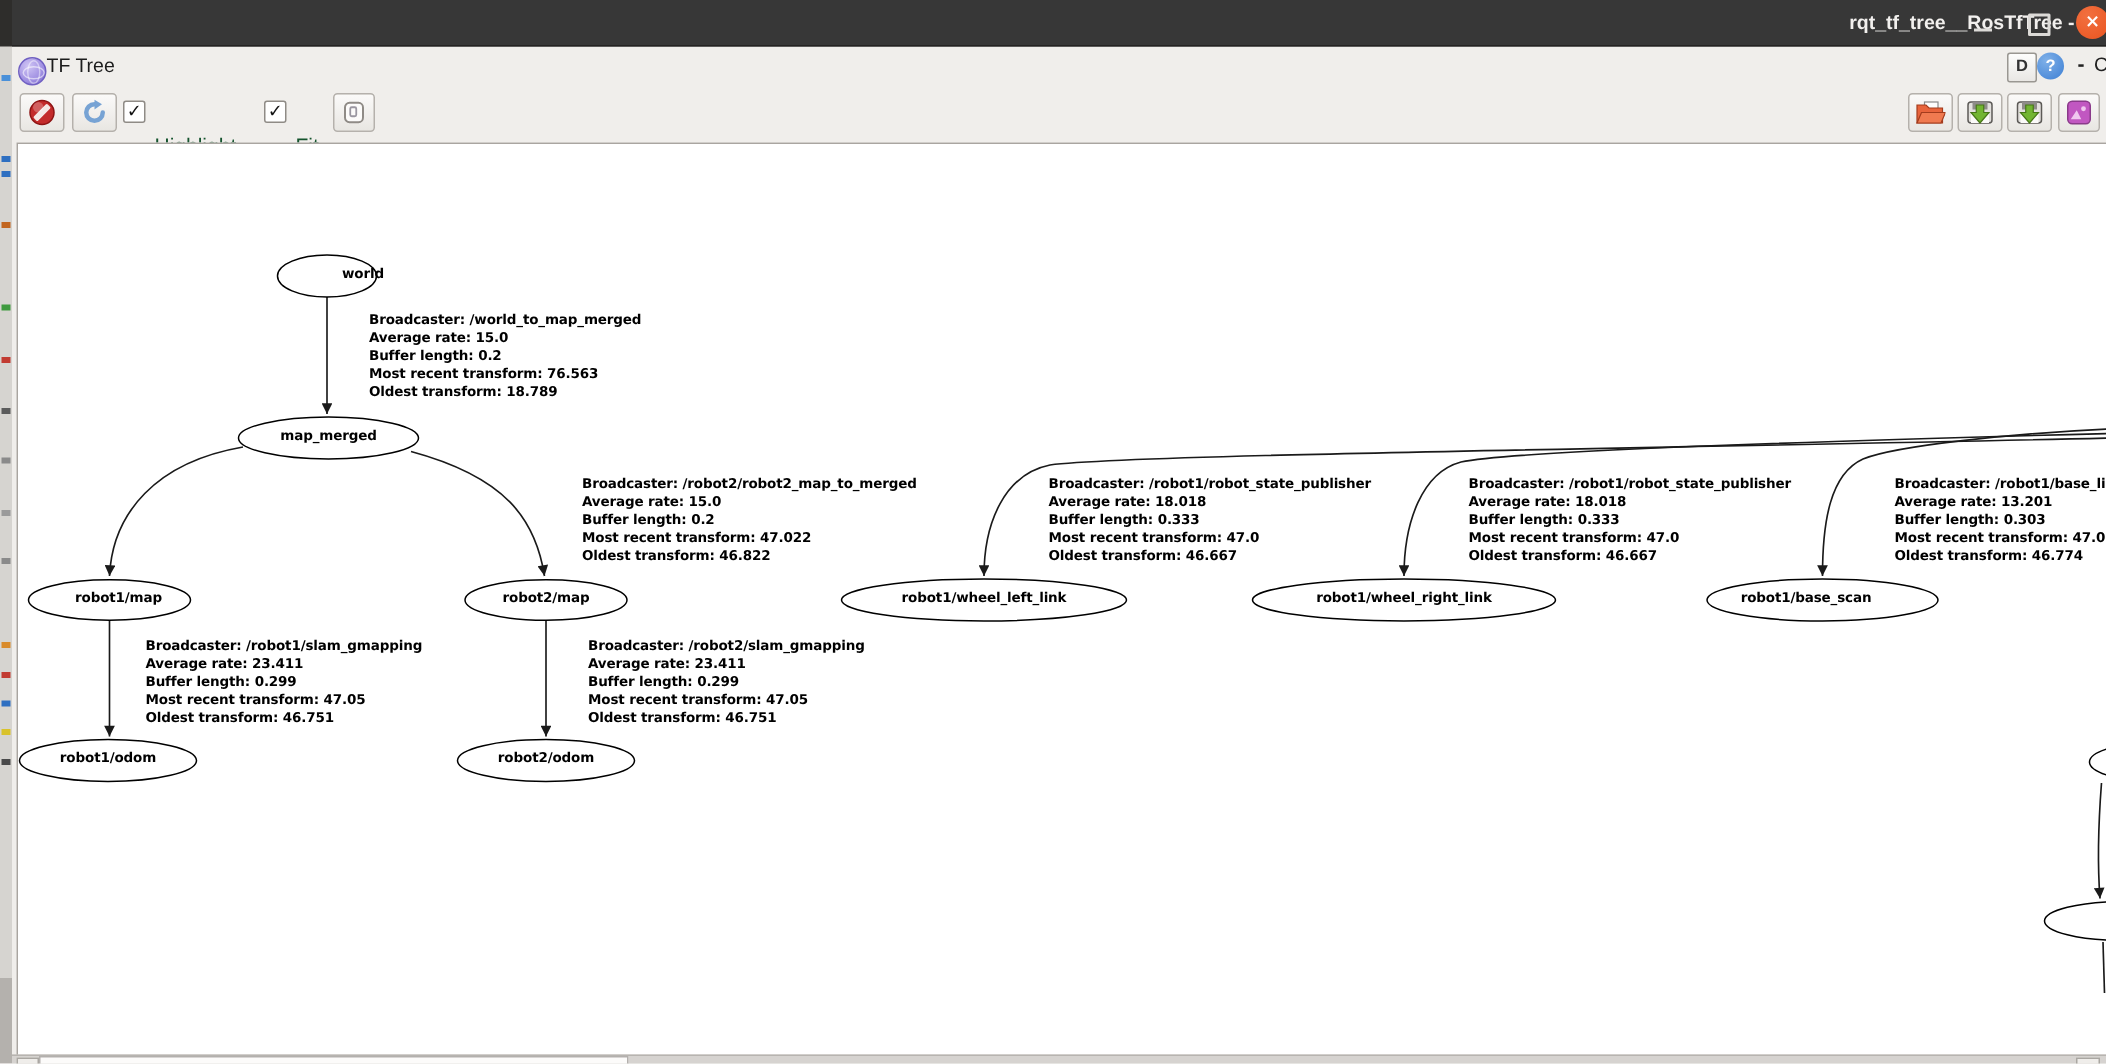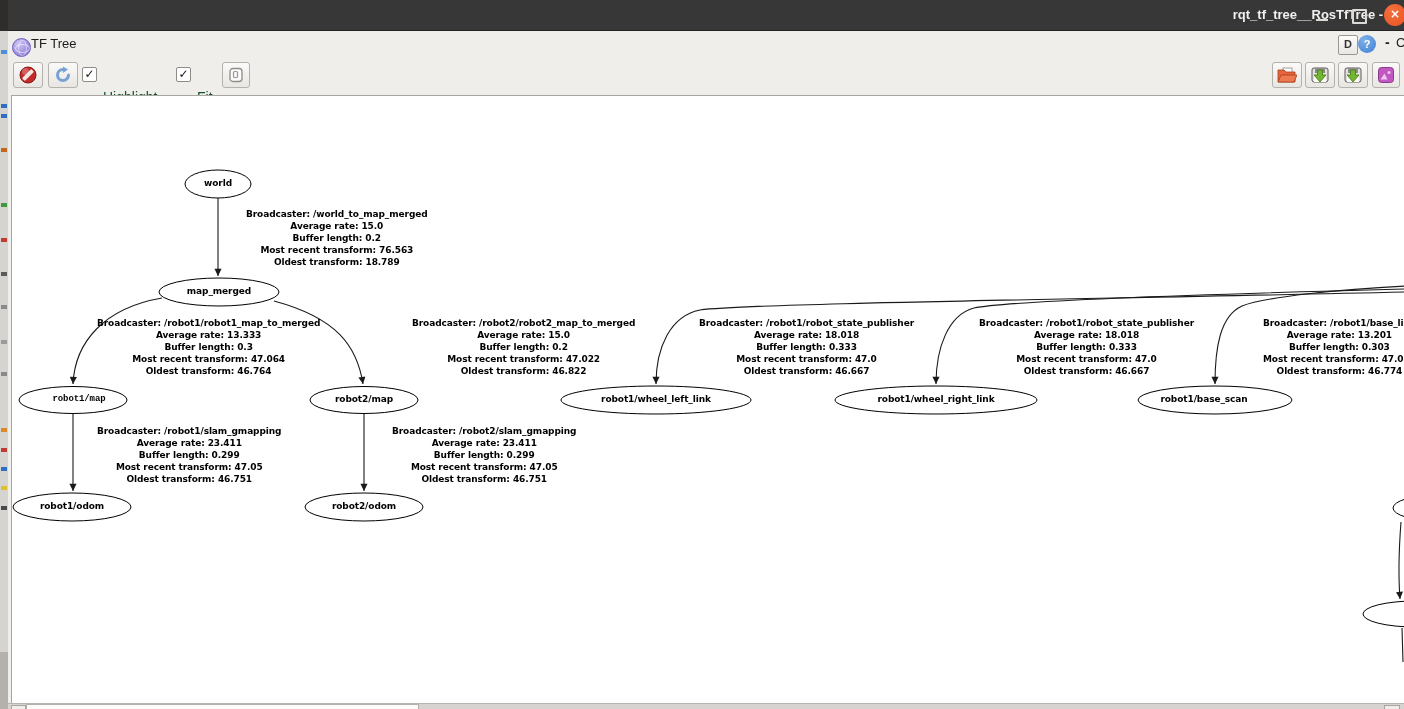--- a/index.html
+++ b/index.html
@@ -67,21 +67,21 @@
     font-family:"DejaVu Sans",sans-serif;}
   .cb-label{position:absolute;left:21px;top:2px;font-size:14px;color:#14532d;white-space:nowrap;margin-top:22px;}
 
   
   .graph-view{position:absolute;left:11px;top:95px;width:1393px;height:608px;background:#fff;
     border:1px solid var(--panel-border,#a9a5a0);box-sizing:content-box;overflow:hidden;}
   .graph-view svg{position:absolute;left:0;top:0;}
   .node-label{position:absolute;text-align:center;font:bold 9px "DejaVu Sans",sans-serif;color:#000;
     letter-spacing:-0.1px;white-space:nowrap;}
   .edge-label{position:absolute;font:bold 9px "DejaVu Sans",sans-serif;color:#000;
-    letter-spacing:-0.1px;line-height:12px;white-space:nowrap;text-align:center;}
+    letter-spacing:-0.1px;line-height:12px;white-space:nowrap;}
 
   
   .hscroll{position:absolute;left:8px;top:703px;width:1396px;height:8px;background:#d6d3d0;border-top:1px solid #b7b4b0;box-sizing:border-box;}
   .hscroll .btn-left{position:absolute;left:3px;top:1px;width:15px;height:10px;background:#efedea;border:1px solid #aaa7a2;box-sizing:border-box;}
   .hscroll .thumb{position:absolute;left:18px;top:0;width:393px;height:10px;background:#fcfbfa;border:1px solid #b3b0ad;box-sizing:border-box;}
   .hscroll .btn-right{position:absolute;left:1376px;top:1px;width:16px;height:10px;background:#efedea;border:1px solid #aaa7a2;box-sizing:border-box;}
 </style>
 </head>
 <body>
 
@@ -218,45 +218,38 @@
       <ellipse cx="644" cy="304" rx="95" ry="14"></ellipse>
       <ellipse cx="924" cy="304" rx="101" ry="14"></ellipse>
       <ellipse cx="1203" cy="304" rx="77" ry="14"></ellipse>
       <ellipse cx="60" cy="411" rx="59" ry="14"></ellipse>
       <ellipse cx="352" cy="411" rx="59" ry="14"></ellipse>
       <ellipse cx="1426" cy="412" rx="45" ry="13"></ellipse>
       <ellipse cx="1403" cy="518" rx="52" ry="13"></ellipse>
     </g>
   </svg>
 
-  <div class="node-label" style="left:173px;top:82px;width:66px;">world</div>
+  <div class="node-label" style="left:173px;top:82px;width:66px;padding-left:24px;">world</div>
   <div class="node-label" style="left:147px;top:190px;width:120px;">map_merged</div>
-  <div class="node-label" style="left:7px;top:298px;width:120px;font-family:Liberation Mono, monospace;">robot1/map</div>
+  <div class="node-label" style="left:7px;top:298px;width:120px;">robot1/map</div>
   <div class="node-label" style="left:298px;top:298px;width:108px;">robot2/map</div>
   <div class="node-label" style="left:549px;top:298px;width:190px;">robot1/wheel_left_link</div>
   <div class="node-label" style="left:823px;top:298px;width:202px;">robot1/wheel_right_link</div>
   <div class="node-label" style="left:1126px;top:298px;width:132px;">robot1/base_scan</div>
   <div class="node-label" style="left:1px;top:405px;width:118px;">robot1/odom</div>
   <div class="node-label" style="left:293px;top:405px;width:118px;">robot2/odom</div>
 
   <div class="edge-label" style="left:234px;top:112px;">
     <div>Broadcaster: /world_to_map_merged</div>
     <div>Average rate: 15.0</div>
     <div>Buffer length: 0.2</div>
     <div>Most recent transform: 76.563</div>
     <div>Oldest transform: 18.789</div>
   </div>
-  <div class="edge-label" style="left:85px;top:221px;">
-    <div>Broadcaster: /robot1/robot1_map_to_merged</div>
-    <div>Average rate: 13.333</div>
-    <div>Buffer length: 0.3</div>
-    <div>Most recent transform: 47.064</div>
-    <div>Oldest transform: 46.764</div>
-  </div>
-  <div class="edge-label" style="left:400px;top:221px;">
+  <div class="edge-label" style="left:376px;top:221px;">
     <div>Broadcaster: /robot2/robot2_map_to_merged</div>
     <div>Average rate: 15.0</div>
     <div>Buffer length: 0.2</div>
     <div>Most recent transform: 47.022</div>
     <div>Oldest transform: 46.822</div>
   </div>
   <div class="edge-label" style="left:687px;top:221px;">
     <div>Broadcaster: /robot1/robot_state_publisher</div>
     <div>Average rate: 18.018</div>
     <div>Buffer length: 0.333</div>

